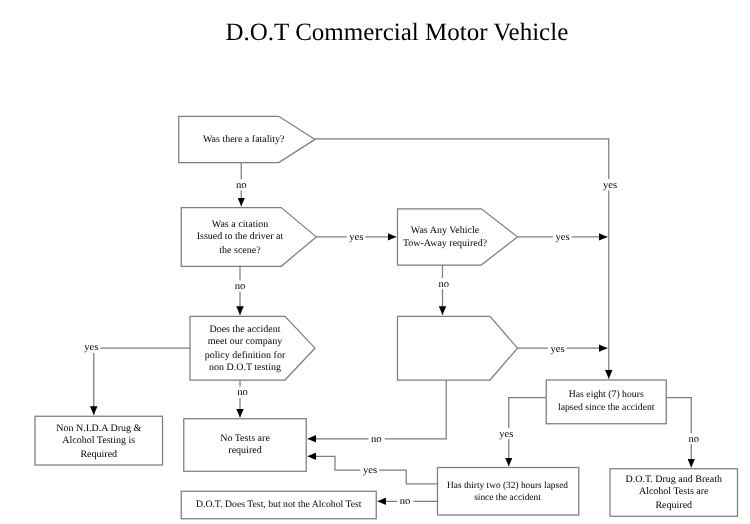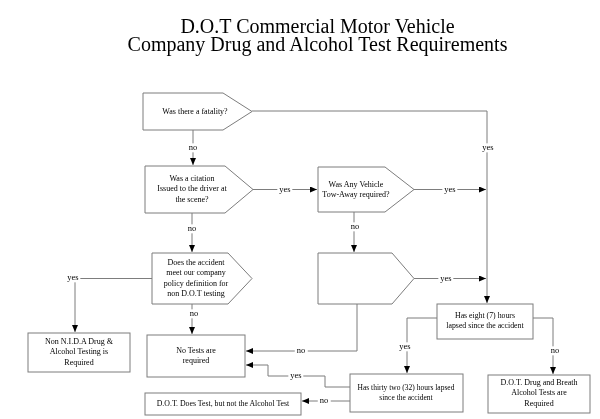--- a/index.html
+++ b/index.html
@@ -65,21 +65,20 @@
       <rect x="147" y="335" width="98" height="42"></rect>
       <rect x="437" y="304" width="96" height="35"></rect>
       <rect x="350" y="374" width="113" height="38"></rect>
       <rect x="488" y="375" width="102" height="38"></rect>
       <rect x="145" y="393" width="156" height="22"></rect>
     </g>
   </svg>
 
   <div class="heading">
     <div class="subtitle first">D.O.T Commercial Motor Vehicle</div>
-    <div class="subtitle">Company Drug and Alcohol Test Requirements</div>
   </div>
 
   <div class="node" style="left:195px;top:112px;width:88px">Was there a fatality?</div>
   <div class="node" style="left:192px;top:190px;width:86px">Was a citation
 Issued to the driver at
 the scene?</div>
   <div class="node" style="left:356px;top:190px;width:80px">Was Any Vehicle
 Tow-Away required?</div>
   <div class="node" style="left:196px;top:279px;width:84px">Does the accident
 meet our company

